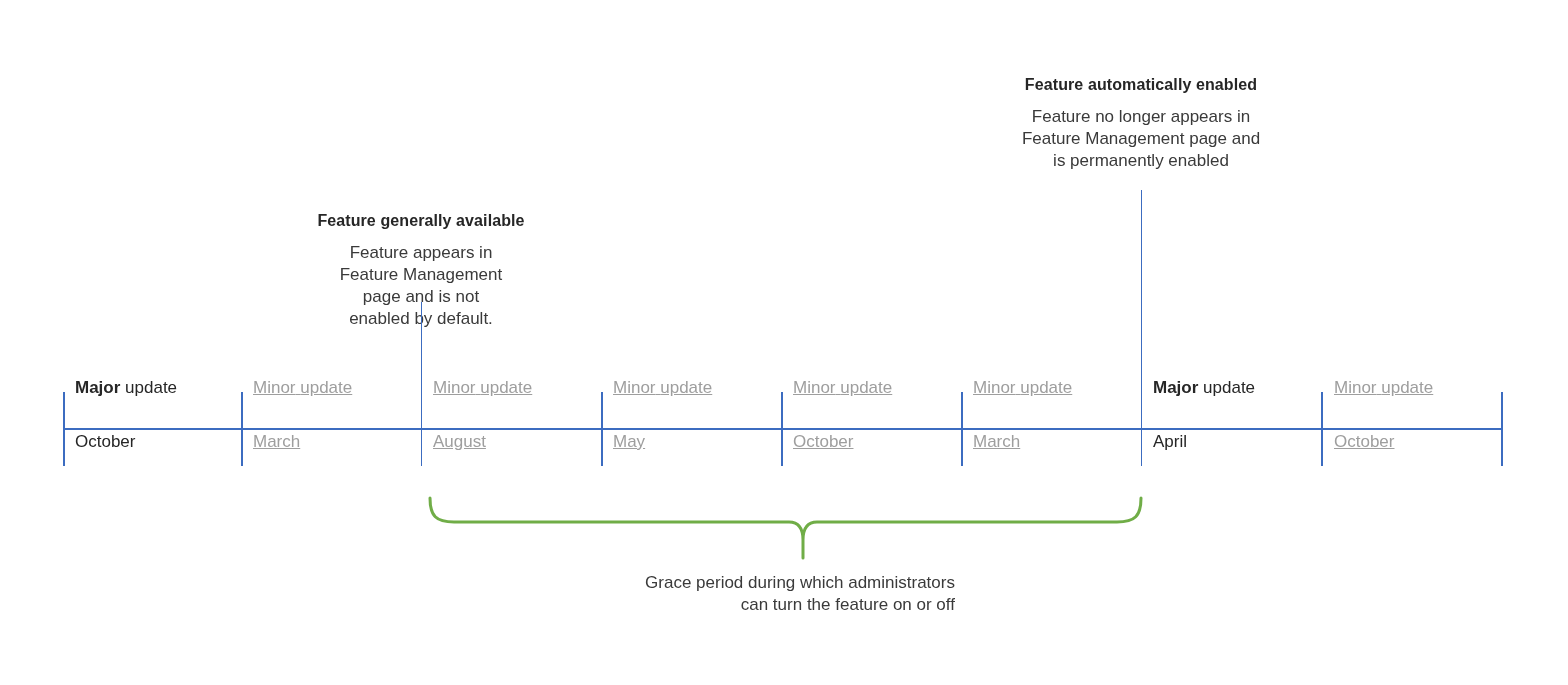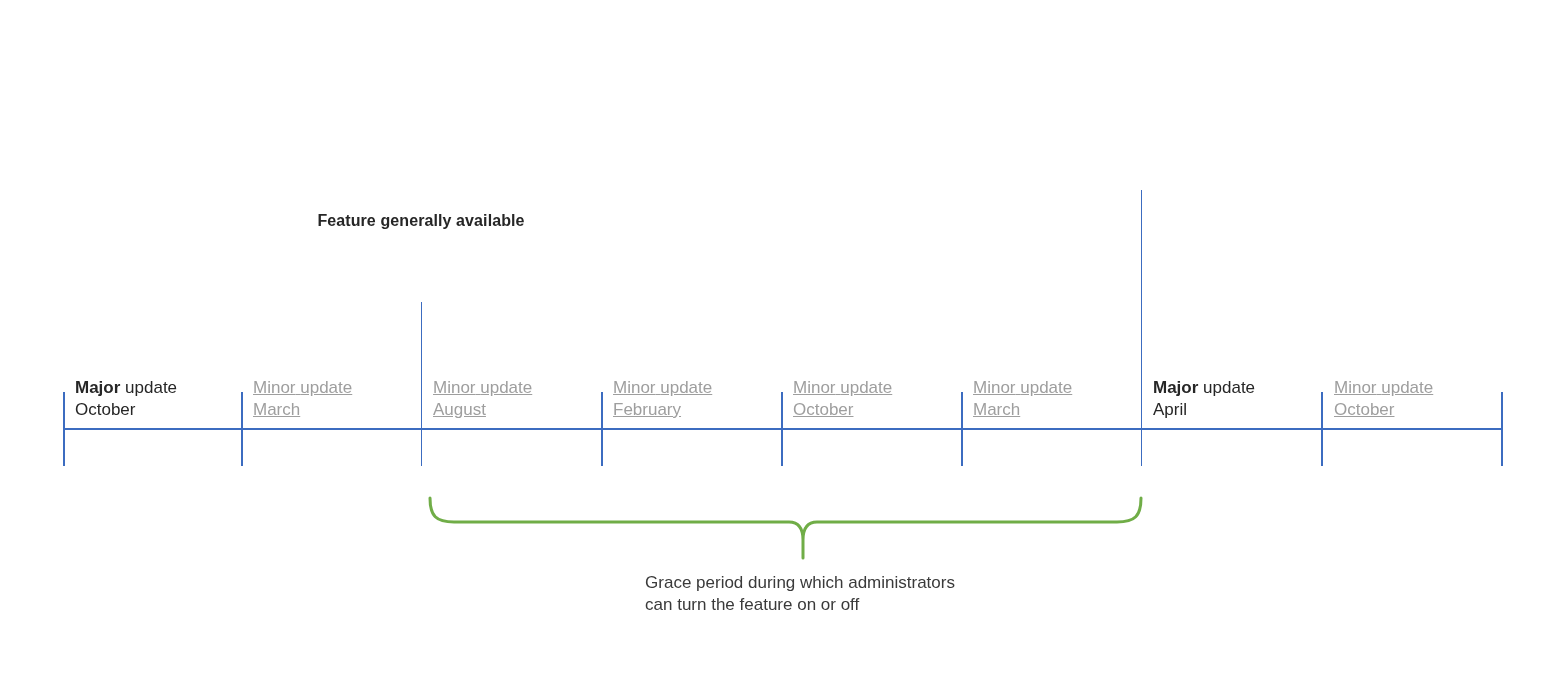--- a/index.html
+++ b/index.html
@@ -21,44 +21,58 @@
   .hline{position:absolute;left:63px;top:428px;width:1439px;height:1.5px;background:var(--timeline-blue,#3c6cc0);}
   .tick{position:absolute;width:1.5px;top:392px;height:74px;background:var(--timeline-blue,#3c6cc0);}
   .tick.t0{left:63px;}  .tick.t1{left:241px;}
   .tick.t2{left:420.5px;top:302px;height:164px;} 
   .tick.t3{left:601px;} .tick.t4{left:781px;} .tick.t5{left:961px;}
   .tick.t6{left:1140.5px;top:190px;height:276px;} 
   .tick.t7{left:1321px;} .tick.t8{left:1501px;}
 
   
   .seg-label{position:absolute;top:377px;font-size:17px;line-height:22px;white-space:nowrap;}
-  .seg-label .month{display:block;}
+  .seg-label .month{display:block;margin-top:32px;}
   .seg-label.minor{color:var(--minor-text,#9e9e9e);text-decoration:underline;}
   .seg-label.major{color:var(--major-text,#262626);}
   .seg-label.major .type{font-weight:bold;}
   .seg-label.s0{left:75px;} .seg-label.s1{left:253px;} .seg-label.s2{left:433px;}
   .seg-label.s3{left:613px;} .seg-label.s4{left:793px;} .seg-label.s5{left:973px;}
   .seg-label.s6{left:1153px;} .seg-label.s7{left:1334px;}
 
   
   .brace-svg{position:absolute;left:420px;top:494px;width:730px;height:70px;}
   .grace-note{
     position:absolute;left:800px;top:572px;transform:translateX(-50%);
-    text-align:left;font-size:17px;line-height:22px;color:var(--body-text,#3a3a3a);white-space:nowrap;
+    text-align:right;font-size:17px;line-height:22px;color:var(--body-text,#3a3a3a);white-space:nowrap;
   }
 </style>
 </head>
 <body>
 
 <div class="canvas">
 
   <div class="callout" id="callout-ga">
     <div class="callout-title">Feature generally available</div>
+    <div class="callout-body">
+      <span>Feature appears in</span><br>
+      <span>Feature Management</span><br>
+      <span>page and is not</span><br>
+      <span>enabled by default.</span>
+    </div>
   </div>
 
+  <div class="callout" id="callout-ae">
+    <div class="callout-title">Feature automatically enabled</div>
+    <div class="callout-body">
+      <span>Feature no longer appears in</span><br>
+      <span>Feature Management page and</span><br>
+      <span>is permanently enabled</span>
+    </div>
+  </div>
 
   <div class="hline"></div>
   <div class="tick t0"></div>
   <div class="tick t1"></div>
   <div class="tick t2"></div>
   <div class="tick t3"></div>
   <div class="tick t4"></div>
   <div class="tick t5"></div>
   <div class="tick t6"></div>
   <div class="tick t7"></div>
@@ -75,21 +89,21 @@
     <span class="month">March</span>
   </div>
   <div class="seg-label s2 minor">
     <span class="type">Minor</span>
     <span>update</span>
     <span class="month">August</span>
   </div>
   <div class="seg-label s3 minor">
     <span class="type">Minor</span>
     <span>update</span>
-    <span class="month">February</span>
+    <span class="month">May</span>
   </div>
   <div class="seg-label s4 minor">
     <span class="type">Minor</span>
     <span>update</span>
     <span class="month">October</span>
   </div>
   <div class="seg-label s5 minor">
     <span class="type">Minor</span>
     <span>update</span>
     <span class="month">March</span>

